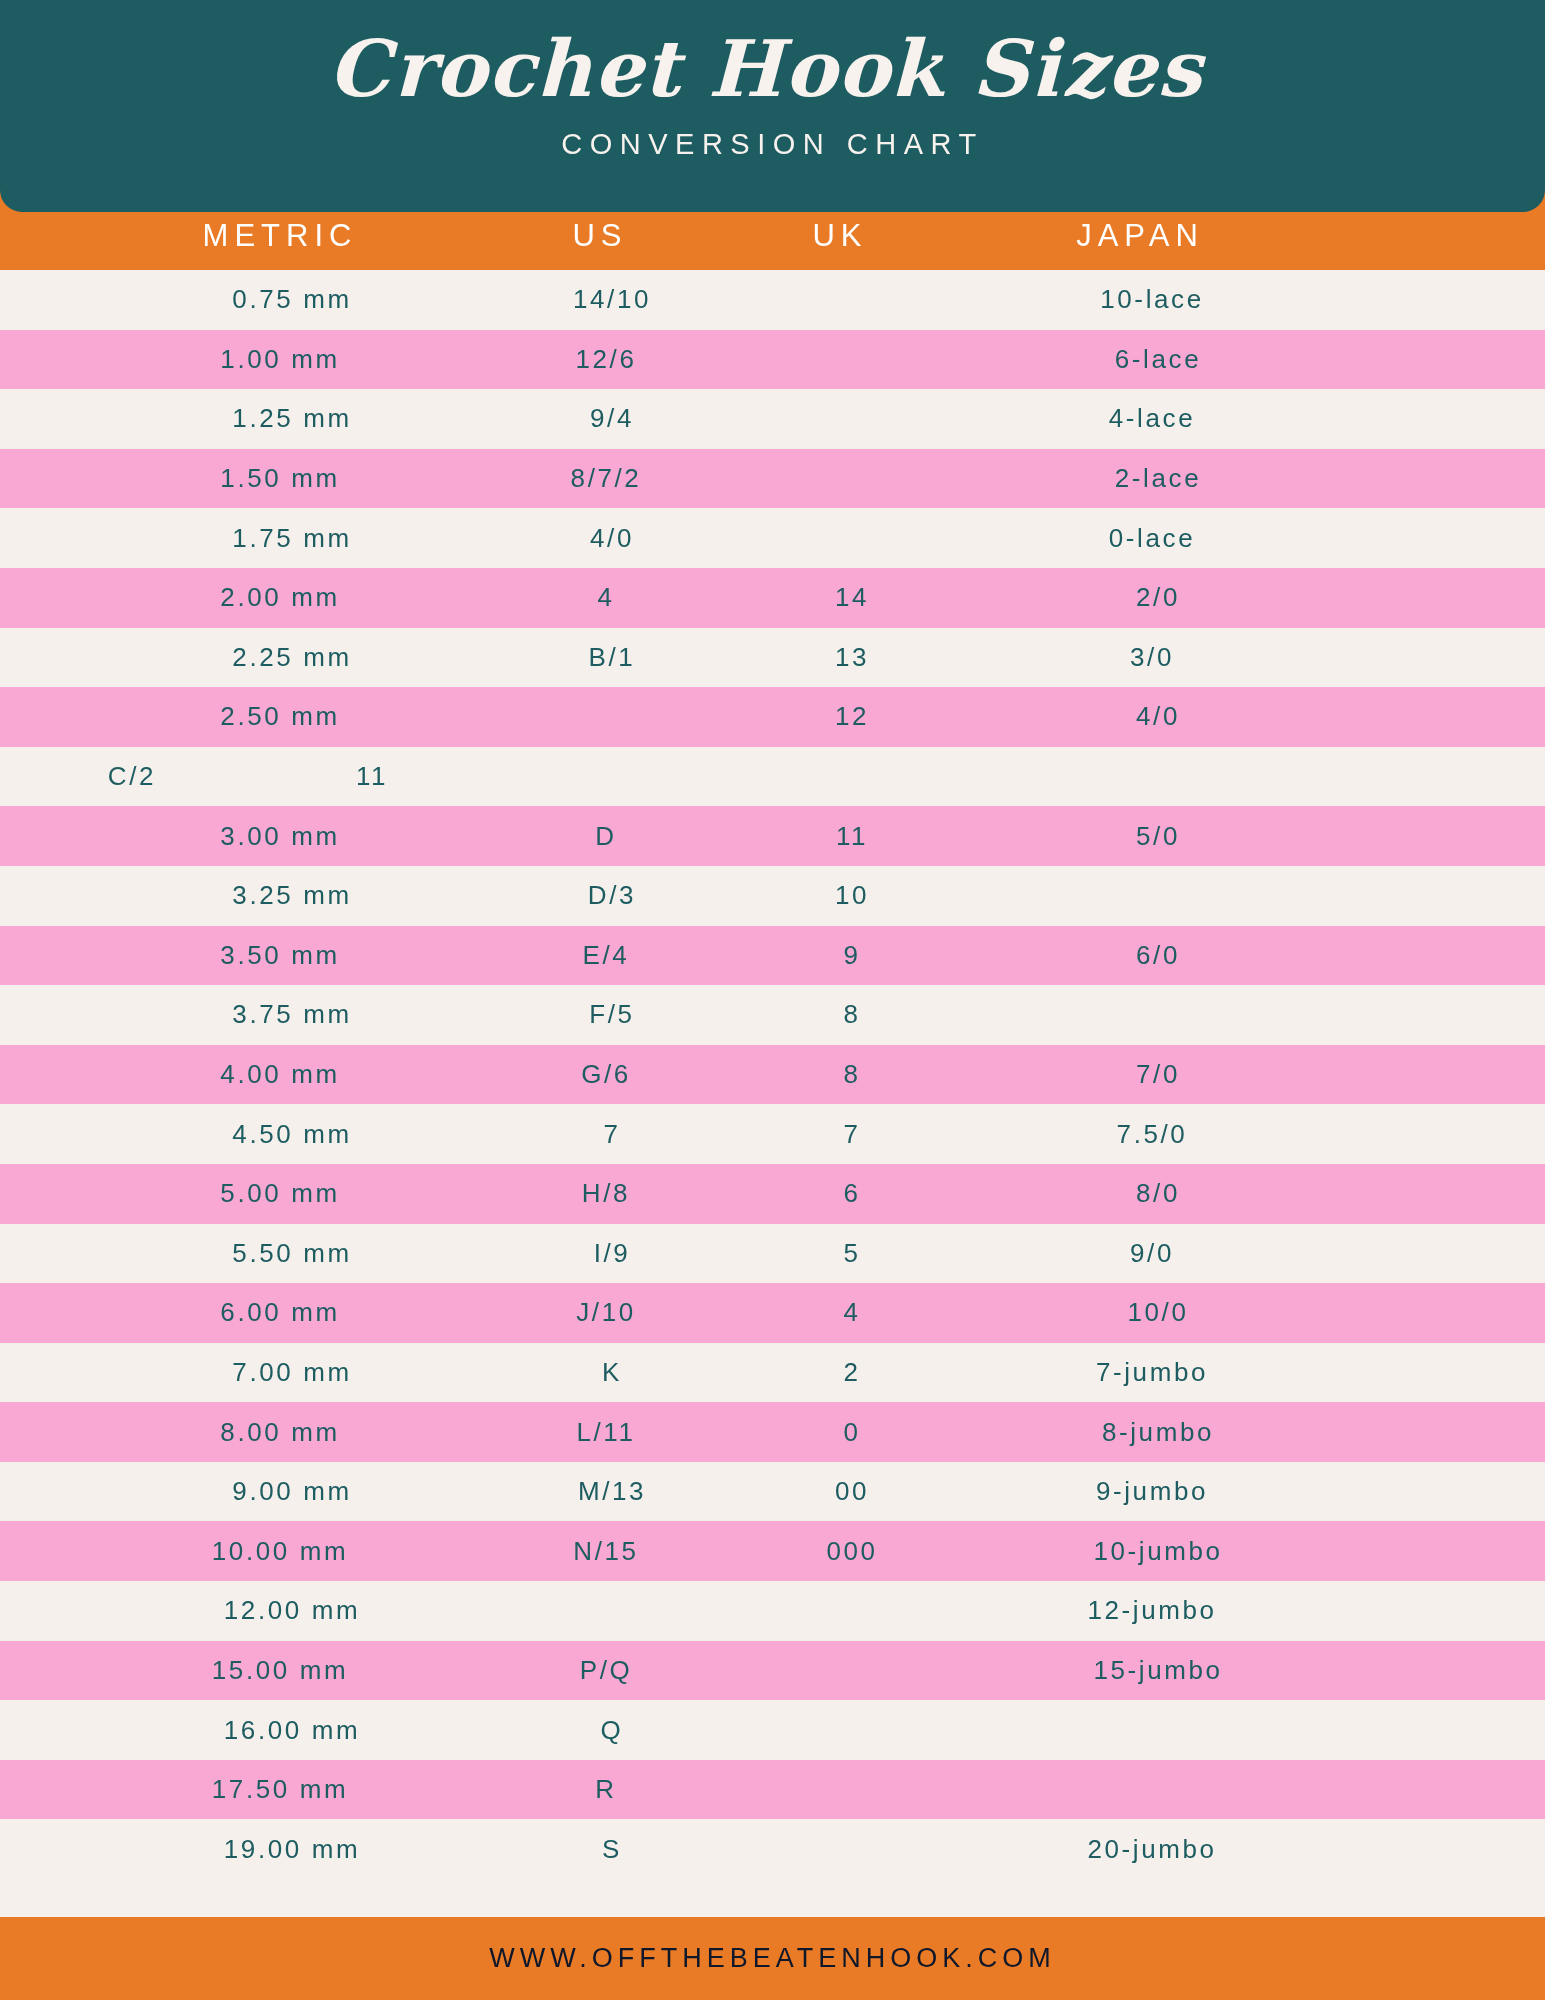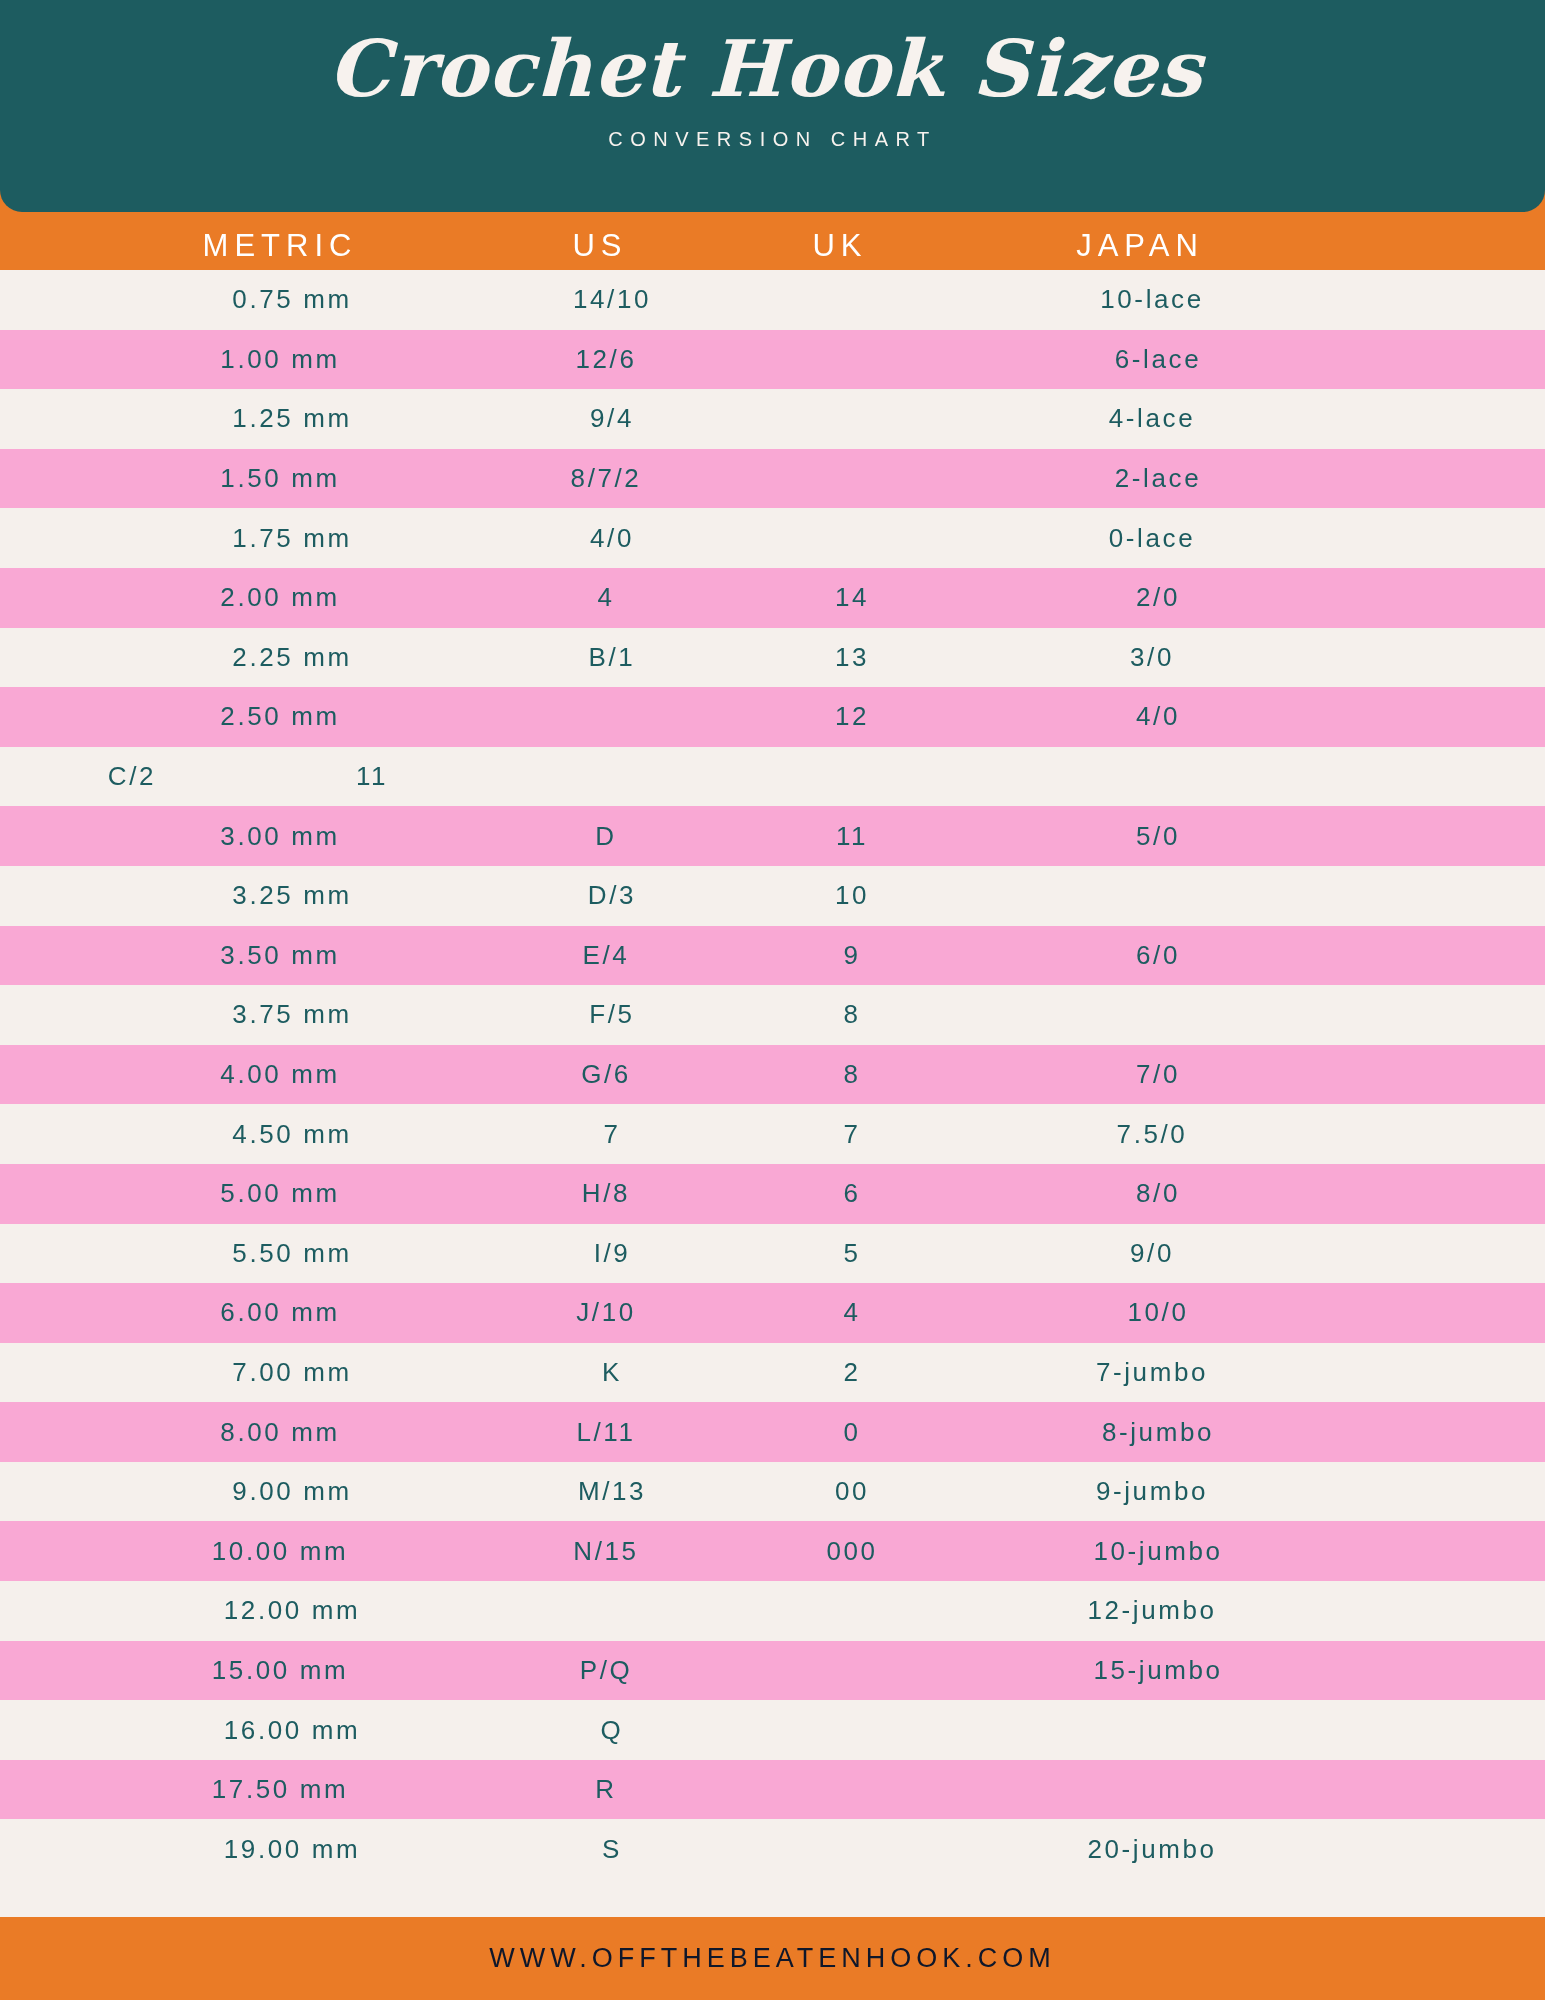--- a/index.html
+++ b/index.html
@@ -39,37 +39,37 @@
     line-height: 1;
     color: #f7f2ee;
     letter-spacing: 1px;
     padding-top: 30px;
     transform: skewX(-4deg);
   }
 
   .header-subtitle {
     font-family: "Liberation Sans", sans-serif;
     font-weight: 400;
-    font-size: 20px;
+    font-size: 29px;
     color: #f7f2ee;
     letter-spacing: 7.5px;
     padding-top: 20px;
     text-transform: uppercase;
   }
 
   
   .col-header {
     position: relative;
     margin-top: -24px;
     width: 1545px;
     height: 82px;
     background: #ea7b26;
     display: flex;
     align-items: flex-end;
-    padding-bottom: 6px;
+    padding-bottom: 16px;
     z-index: 1;
   }
 
   .col-header .cell {
     font-family: "Liberation Sans", sans-serif;
     font-weight: 400;
     font-size: 31px;
     letter-spacing: 6px;
     color: #ffffff;
     text-align: center;

